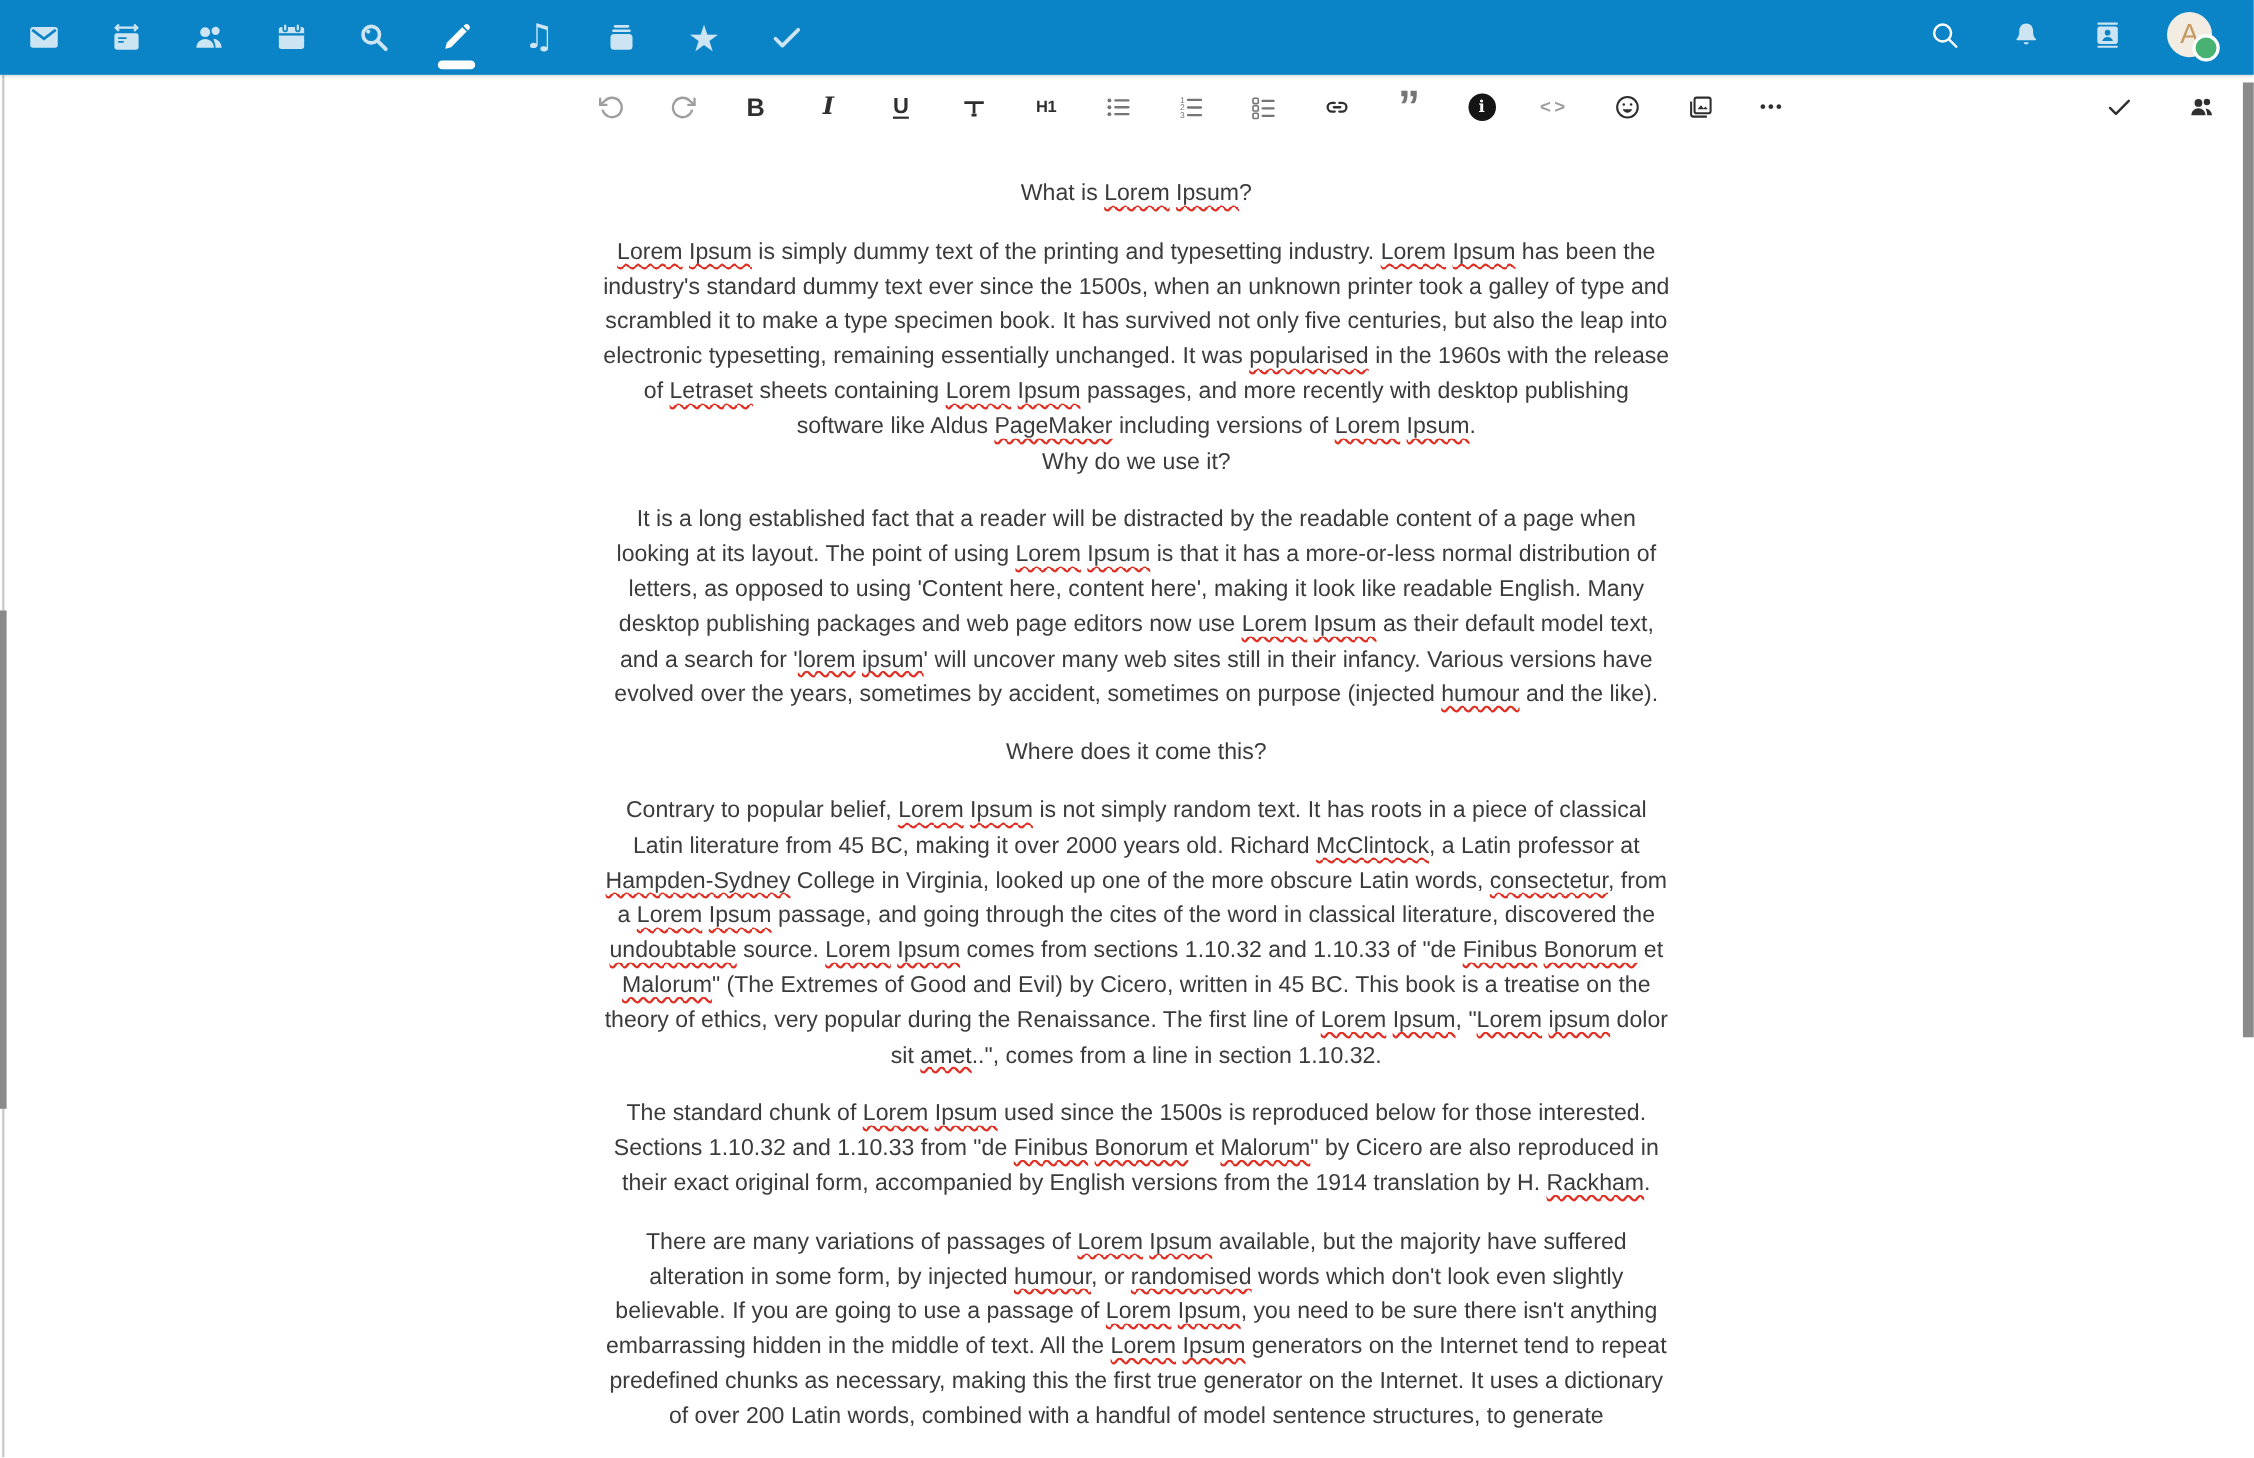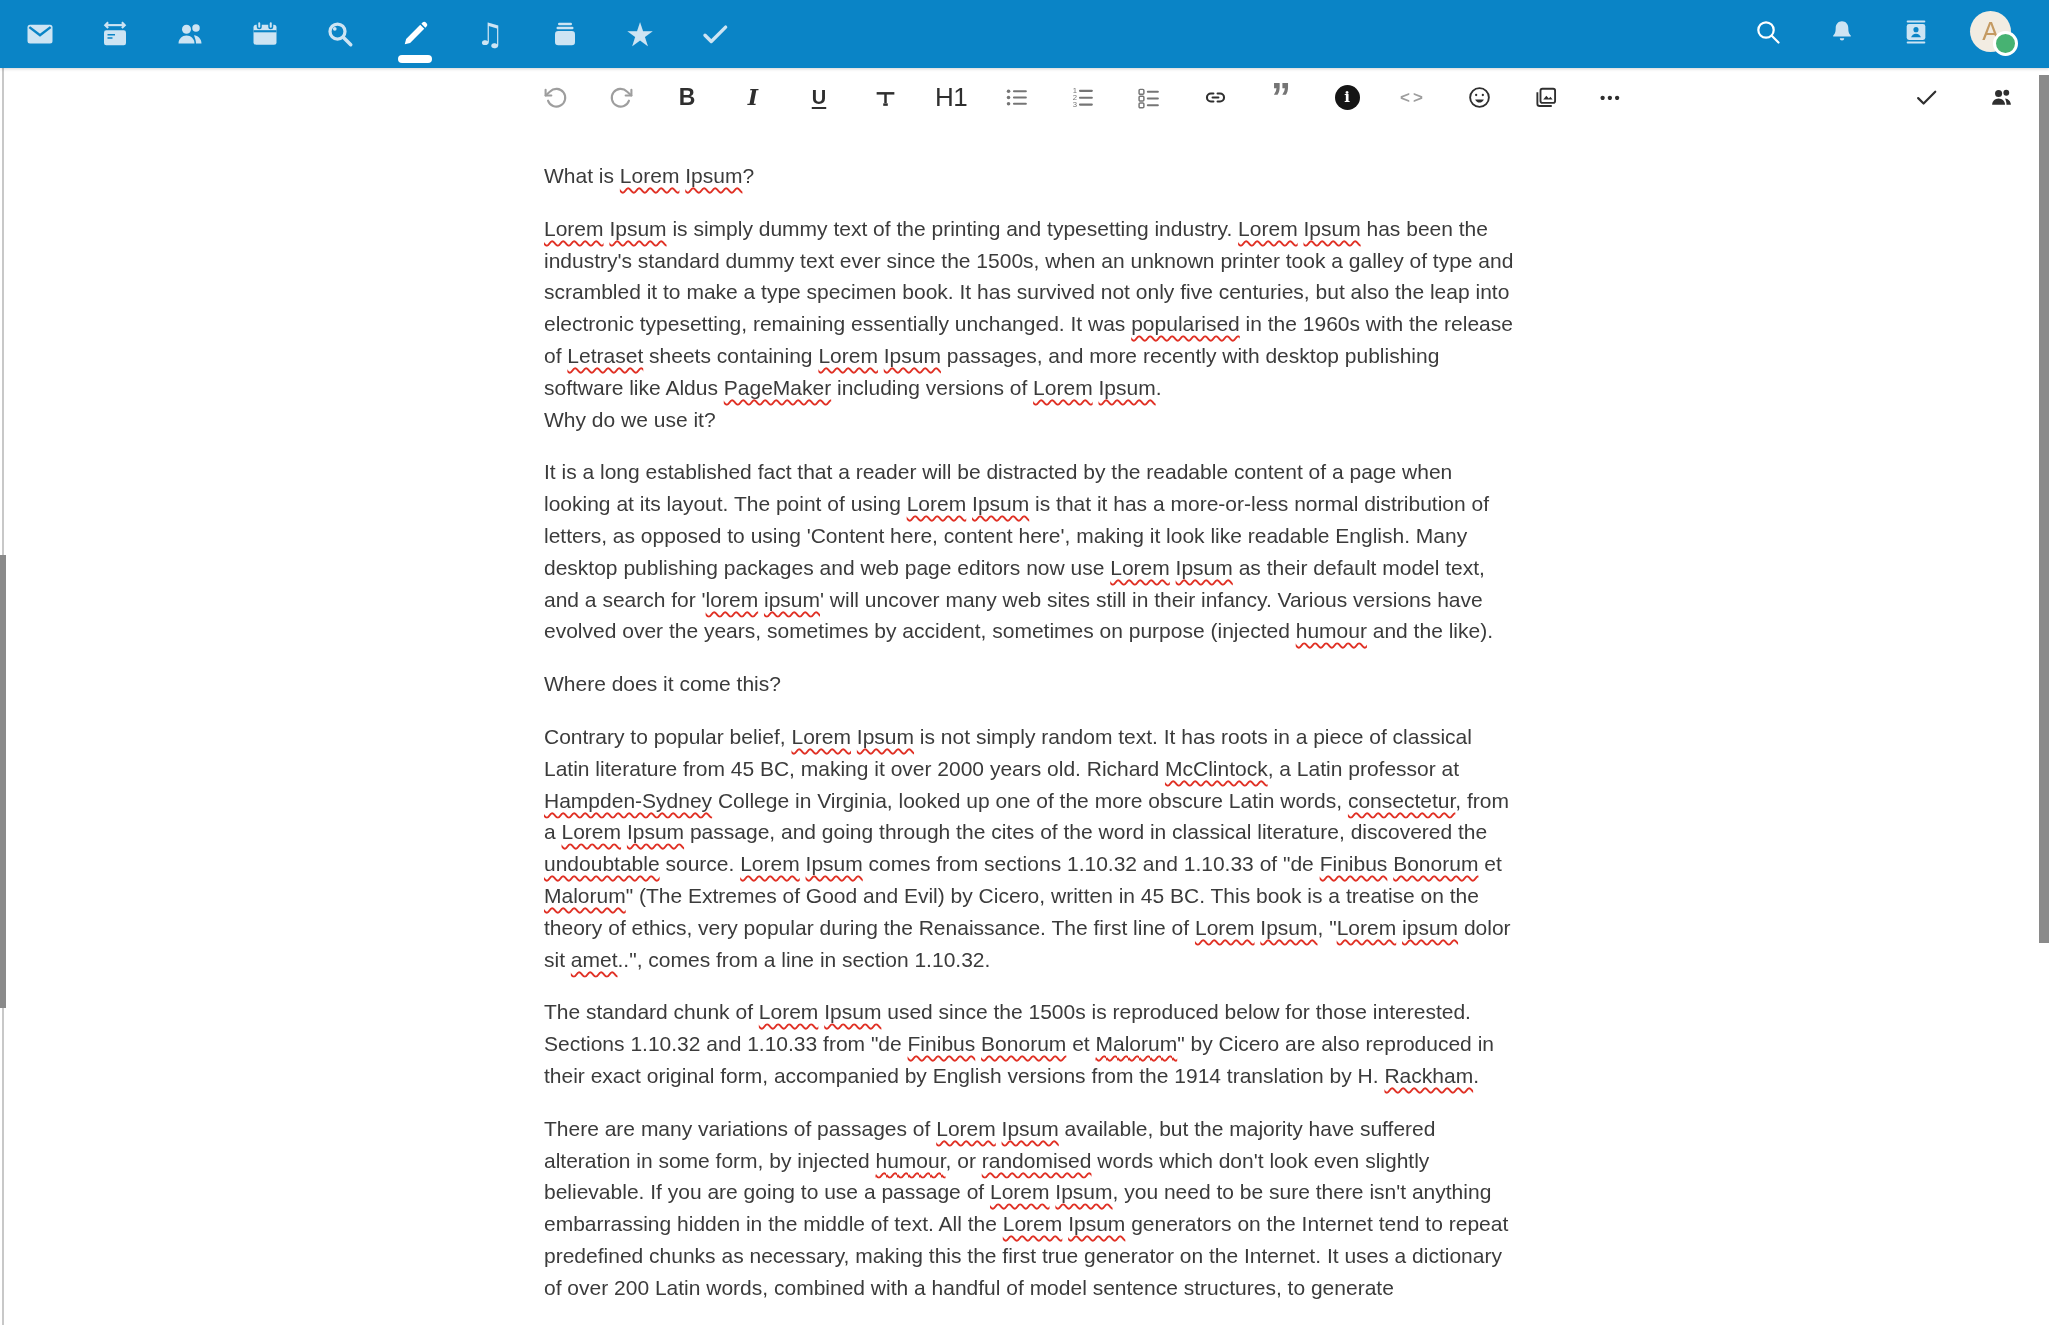--- a/index.html
+++ b/index.html
@@ -31,31 +31,31 @@
   .toolbar{position:absolute;left:0;top:68px;right:0;height:58px;background:#fff;}
   .tb-left{position:absolute;left:541px;top:15px;display:flex;gap:38px;}
   .tb-right{position:absolute;right:34px;top:15px;display:flex;gap:47px;}
   .tb-btn{width:28px;height:28px;display:flex;align-items:center;justify-content:center;cursor:pointer;}
   .tb-btn svg{width:25px;height:25px;display:block;}
   .tone-g1{color:#9e9e9e;} .tone-g2{color:#757575;} .tone-dark{color:#2f2f2f;}
   .tg{line-height:1;}
   .tg.b{font-weight:800;font-size:23px;}
   .tg.i{font-style:italic;font-weight:700;font-family:"DejaVu Serif",serif;font-size:22px;}
   .tg.u{font-weight:700;font-size:20px;text-decoration:underline;text-underline-offset:3px;}
-  .tg.h{font-weight:400;font-size:26px;letter-spacing:-0.5px;}
+  .tg.h{font-weight:700;font-size:15px;letter-spacing:-0.5px;}
   .tg.q{font-size:40px;font-weight:700;line-height:20px;height:20px;display:block;}
   .tg.c{font-size:17px;font-weight:700;letter-spacing:3px;}
   .tg.m{font-size:15px;font-weight:700;letter-spacing:2px;}
   .info-dot{width:25px;height:25px;border-radius:50%;background:#151515;color:#fff;display:flex;
             align-items:center;justify-content:center;font-size:15px;font-weight:700;font-family:"DejaVu Serif",serif;}
 
   
   .doc{position:absolute;left:544px;top:126px;width:978px;padding-top:34px;
        font-size:21px;line-height:31.8px;color:var(--text);cursor:text;}
-  .doc p{margin:21px 0 0 0;}
+  .doc p{margin:21px 0 0 0;text-align:center;}
   .doc p:first-child{margin-top:0;}
   .doc p.tight{margin-top:0;}
   .mw{text-decoration:underline wavy var(--squiggle);text-decoration-thickness:1.5px;
       text-underline-offset:4px;text-decoration-skip-ink:none;}
 
   
   .lscroll-line{position:absolute;left:2px;top:68px;width:2px;height:1257px;background:#9a9a9a;opacity:.55;}
   .lscroll{position:absolute;left:0;top:555px;width:6px;height:453px;background:var(--scrollbar);}
   .rscroll{position:absolute;right:0;top:75px;width:10px;height:868px;background:var(--scrollbar);}
 </style>

